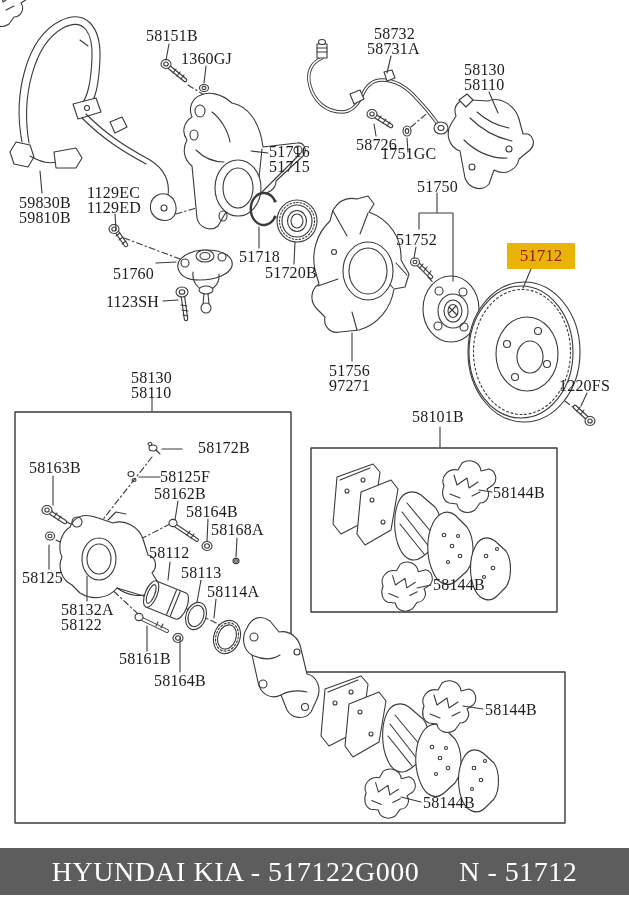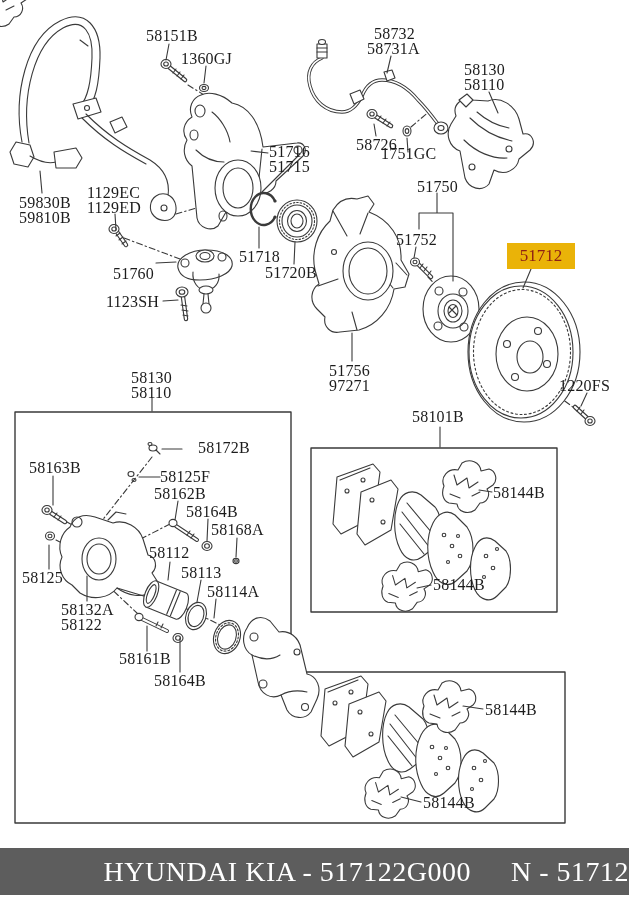--- a/index.html
+++ b/index.html
@@ -5,21 +5,21 @@
   html,body{margin:0;padding:0}
   .stage{position:relative;width:629px;height:910px;background:#ffffff;overflow:hidden;
          font-family:Liberation Serif, serif}
   svg.art{position:absolute;left:0;top:0}
   .lbl{position:absolute;font-size:16px;line-height:16px;color:#1c1c1c;white-space:nowrap;
        letter-spacing:.2px}
   .hl{position:absolute;left:507px;top:243px;width:68px;height:26px;display:flex;
       align-items:center;justify-content:center;background:#eab308;color:#8e2015;
       font-size:17px}
   .footer{position:absolute;left:0;top:848px;width:629px;height:47px;background:#5d5d5d;
-          color:#ffffff;display:flex;align-items:center;justify-content:flex-end;gap:40px;
+          color:#ffffff;display:flex;align-items:center;justify-content:center;gap:40px;
           font-size:28px;letter-spacing:.5px}
 </style>
 </head>
 <body>
 
 <div class="stage">
 
 <svg class="art" width="629" height="910" viewBox="0 0 629 910">
   <g stroke="#3a3a3a" stroke-width="1.1" fill="none" stroke-linecap="round" stroke-linejoin="round">
 

